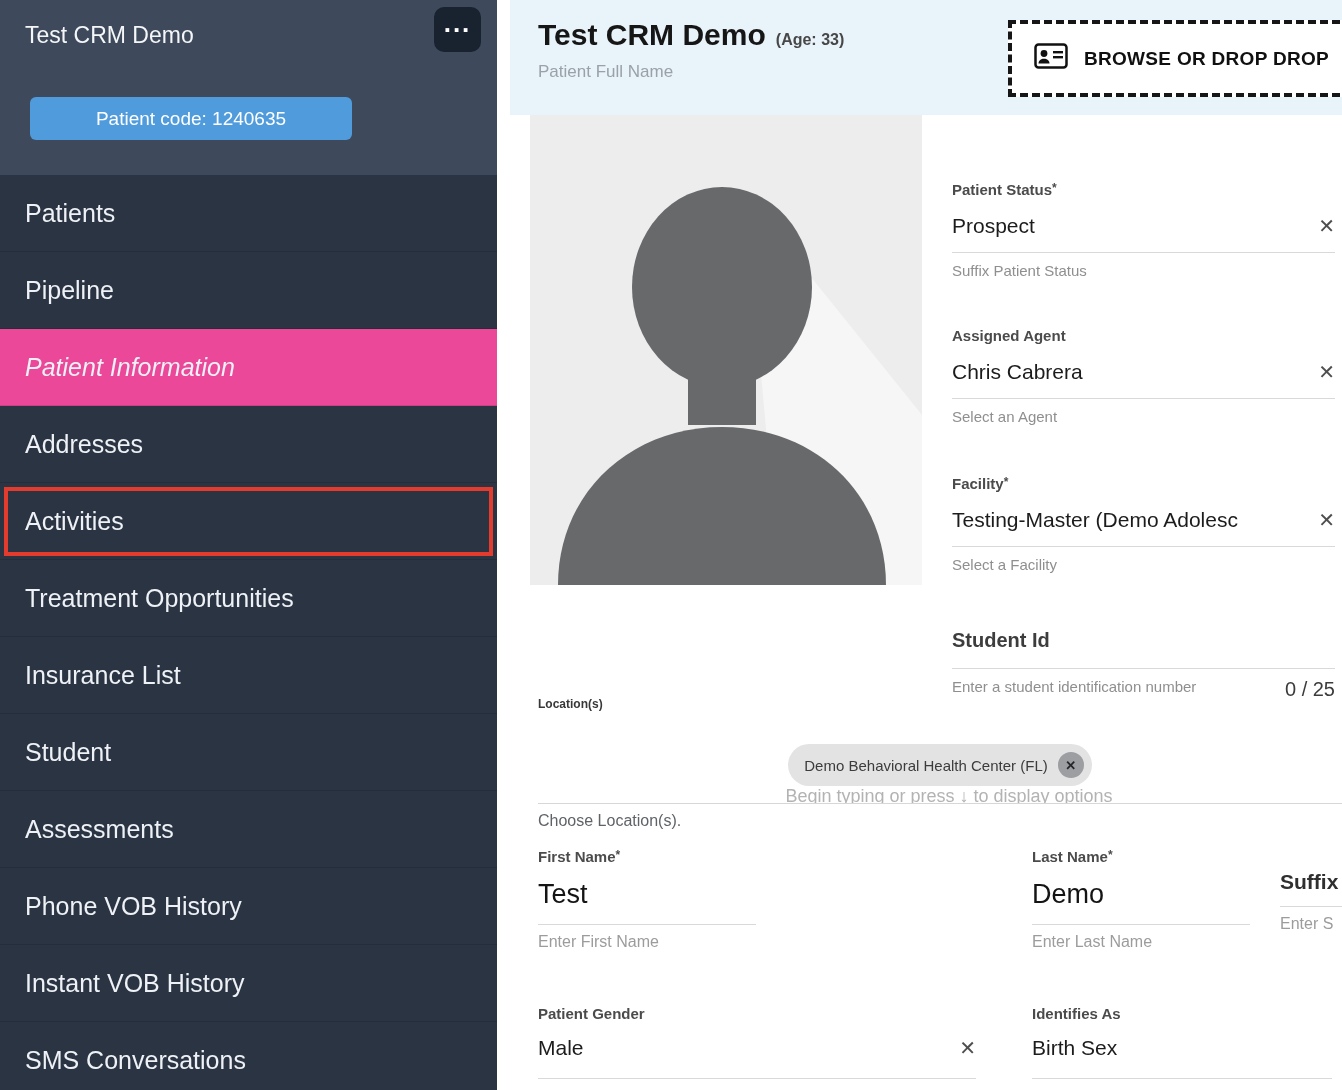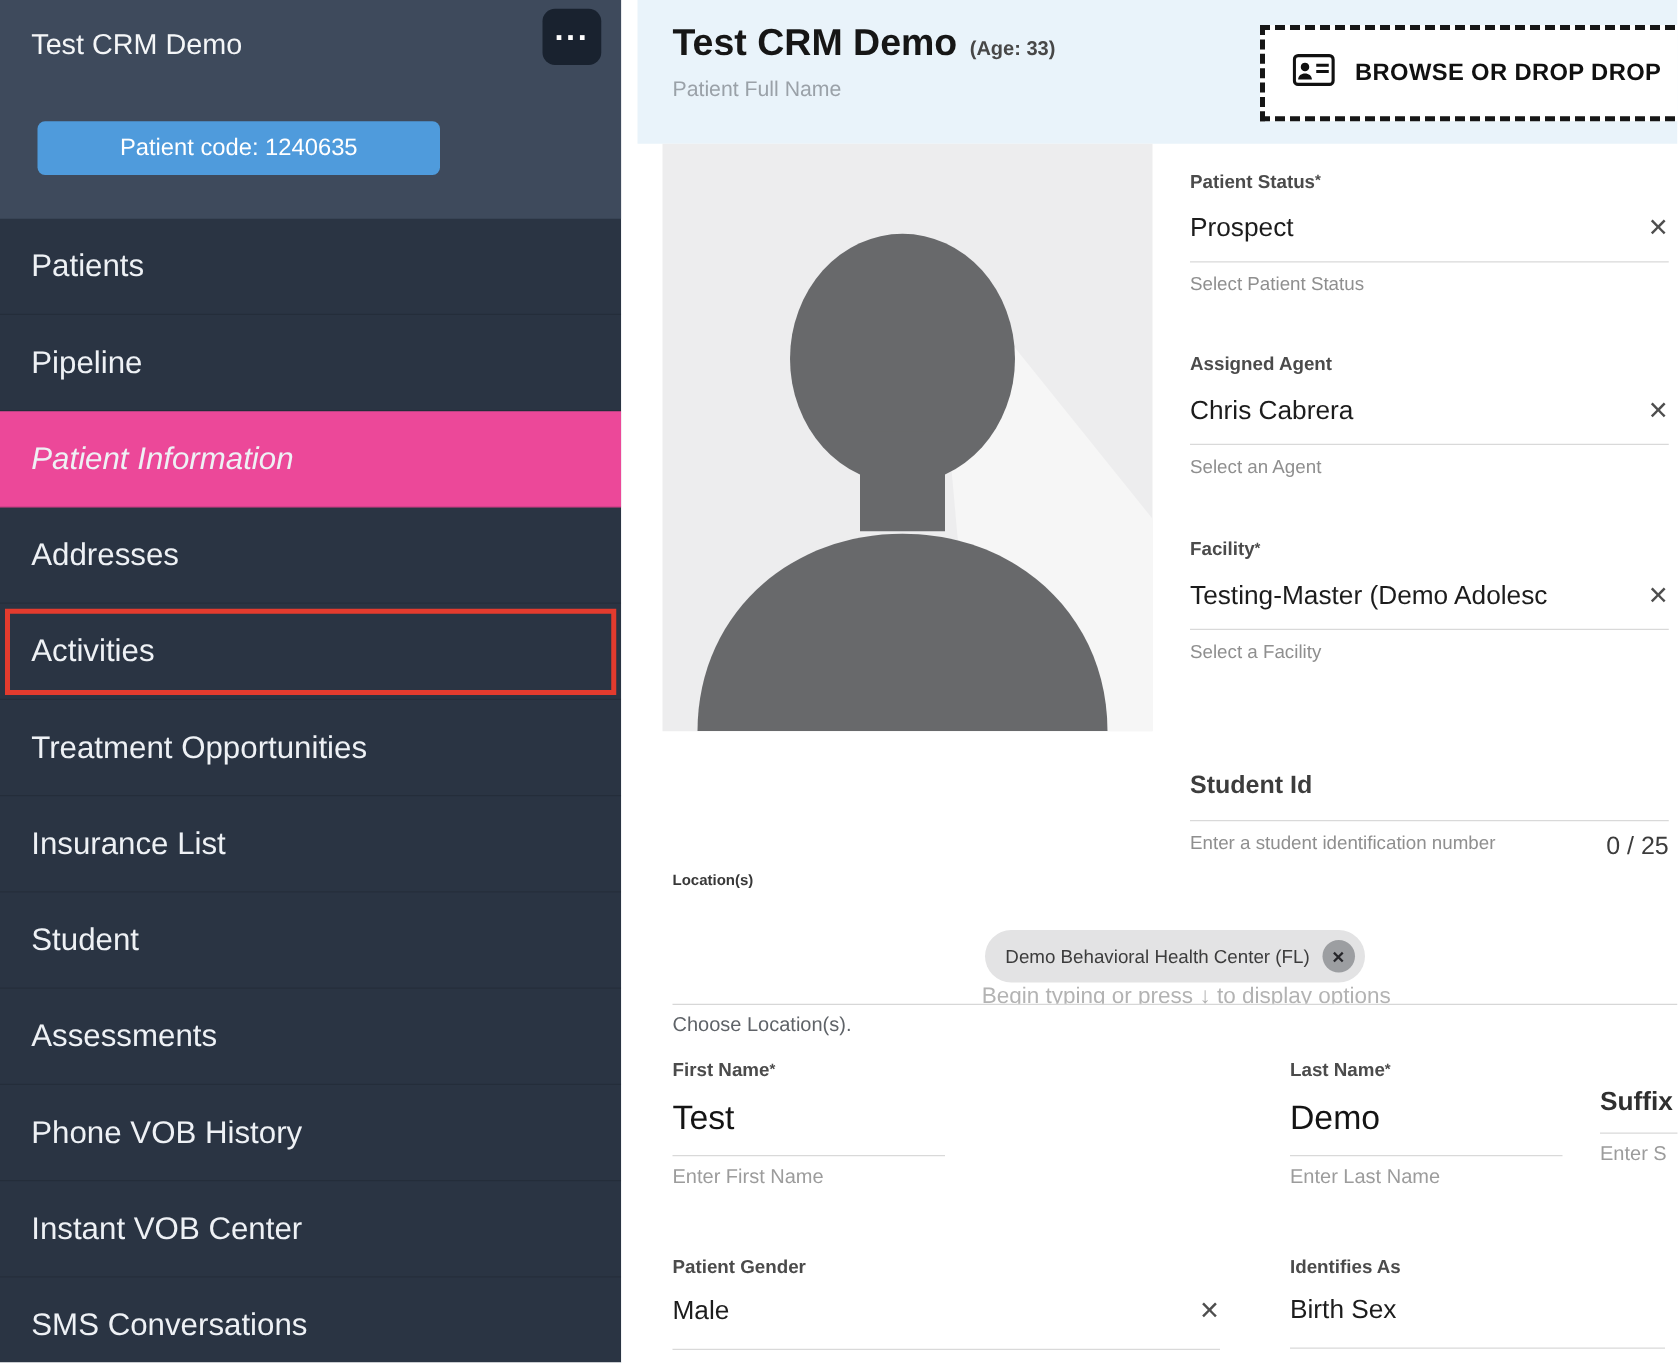--- a/index.html
+++ b/index.html
@@ -40,21 +40,21 @@
     background:#fff; border:4px dashed #161616; display:flex; align-items:center;
     gap:16px; padding:0 22px; font-weight:700; font-size:19px; color:#101010;
     letter-spacing:0.3px; white-space:nowrap; overflow:hidden; z-index:5;
     cursor:pointer; }
 
   .avatar { position:absolute; left:33px; top:115px; width:392px; height:470px;
     background:#ededee; overflow:hidden; }
 
   
   .fields-col { position:absolute; left:455px; top:0; width:383px; }
-  .fblock { position:absolute; left:0; width:100%; }
+  .fblock { position:absolute; left:0; width:100%;margin-top:44px; }
   .flabel { font-size:15px; font-weight:700; color:#4b4b4b; }
   .req { font-size:12px; vertical-align:top; color:#4b4b4b; }
   .vrow { display:flex; align-items:center; margin-top:16px; padding-bottom:14px;
     border-bottom:1px solid #d9d9d9; cursor:pointer; }
   .vtext { flex:1; font-size:21px; color:#1c1c1c; white-space:nowrap;
     overflow:hidden; }
   .clear { font-size:20px; color:#4e4e4e; margin-left:8px; cursor:pointer;
     flex:0 0 auto; }
   .fhelp { margin-top:9px; font-size:15px; color:#8f8f8f; }
 
@@ -110,21 +110,21 @@
     <div class="sb-item">Patients</div>
     <div class="sb-item">Pipeline</div>
     <div class="sb-item active">Patient Information</div>
     <div class="sb-item">Addresses</div>
     <div class="sb-item highlight">Activities</div>
     <div class="sb-item">Treatment Opportunities</div>
     <div class="sb-item">Insurance List</div>
     <div class="sb-item">Student</div>
     <div class="sb-item">Assessments</div>
     <div class="sb-item">Phone VOB History</div>
-    <div class="sb-item">Instant VOB Center</div>
+    <div class="sb-item">Instant VOB History</div>
     <div class="sb-item">SMS Conversations</div>
   </div>
 </nav>
 
 <main class="main">
 
   <div class="hdr">
     <div class="hdr-title-row">
       <span class="hdr-title">Test CRM Demo</span>
       <span class="hdr-age">(Age: 33)</span>
@@ -155,42 +155,42 @@
   </div>
 
   <div class="fields-col">
 
     <div class="fblock" style="top:137px">
       <div class="flabel"><span>Patient Status</span><span class="req">*</span></div>
       <div class="vrow">
         <span class="vtext">Prospect</span>
         <span class="clear">✕</span>
       </div>
-      <div class="fhelp">Select Patient Status</div>
+      <div class="fhelp">Suffix Patient Status</div>
     </div>
 
     <div class="fblock" style="top:283px">
       <div class="flabel">Assigned Agent</div>
       <div class="vrow">
         <span class="vtext">Chris Cabrera</span>
         <span class="clear">✕</span>
       </div>
       <div class="fhelp">Select an Agent</div>
     </div>
 
     <div class="fblock" style="top:431px">
       <div class="flabel"><span>Facility</span><span class="req">*</span></div>
       <div class="vrow">
         <span class="vtext">Testing-Master (Demo Adolesc</span>
         <span class="clear">✕</span>
       </div>
       <div class="fhelp">Select a Facility</div>
     </div>
 
-    <div class="fblock" style="top:617px">
+    <div class="fblock" style="top:585px">
       <div class="stu-label">Student Id</div>
       <div class="stu-line"></div>
       <div class="stu-help-row">
         <span class="stu-help">Enter a student identification number</span>
         <span class="stu-count">0 / 25</span>
       </div>
     </div>
 
   </div>
 

